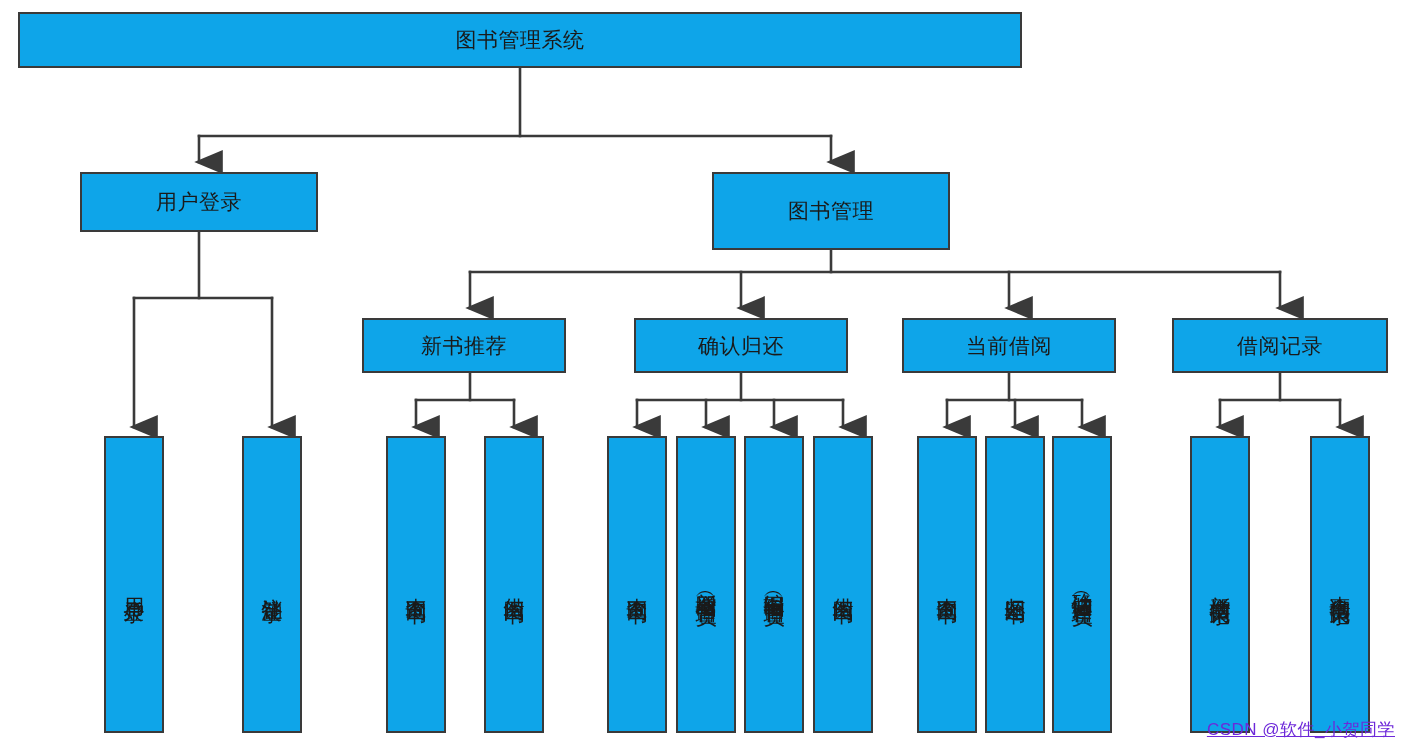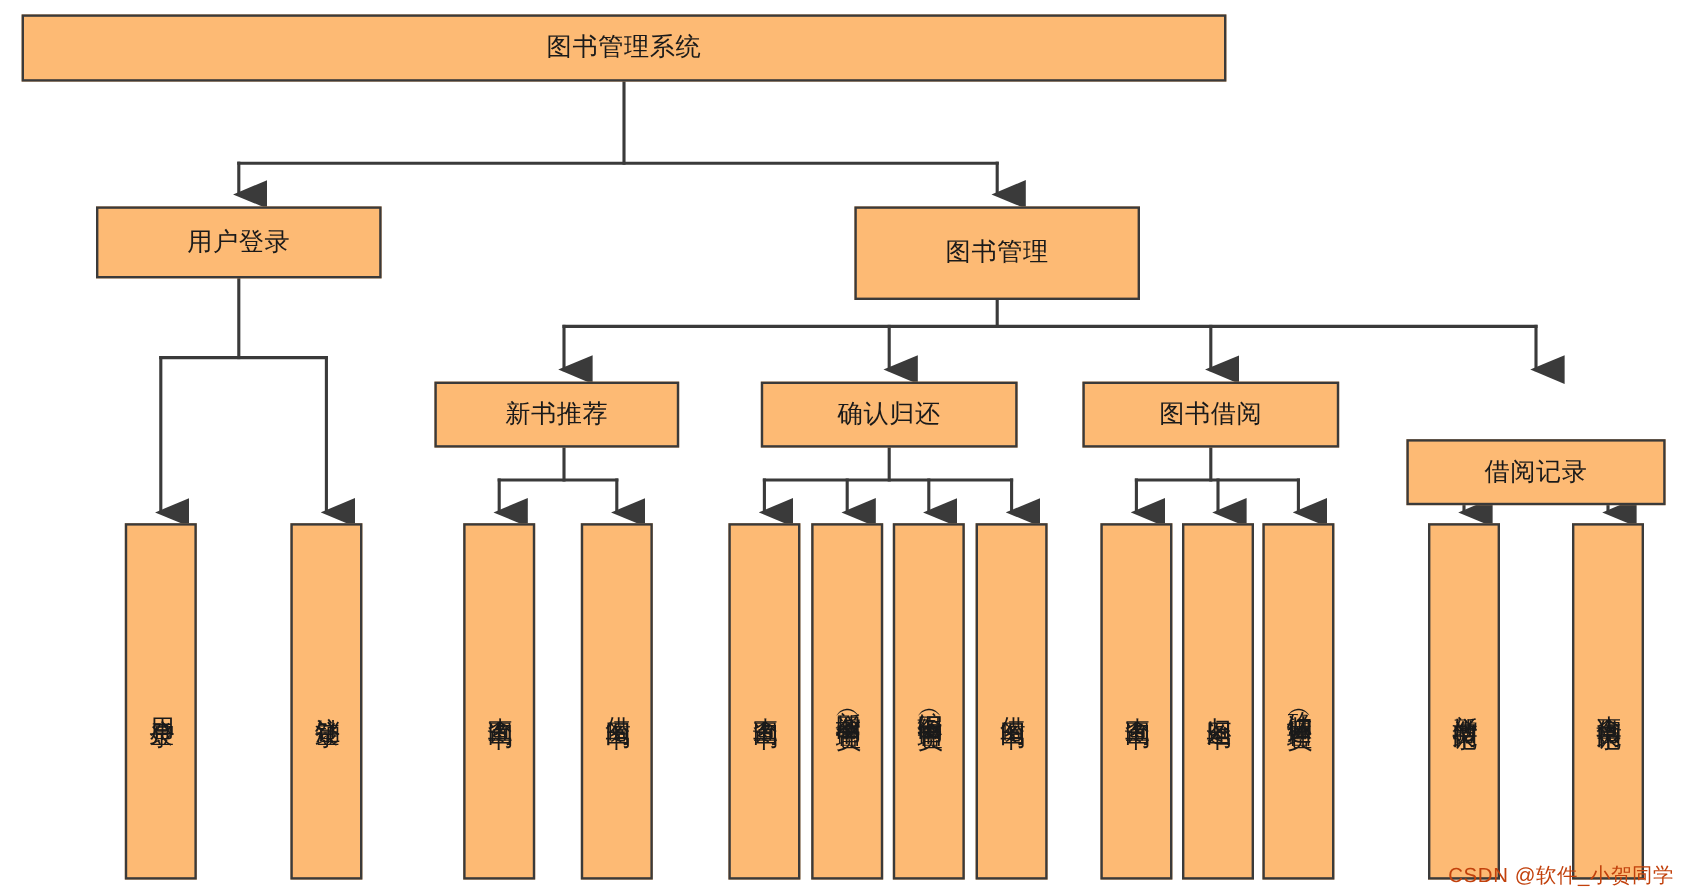--- a/index.html
+++ b/index.html
@@ -23,21 +23,21 @@
   svg#edges {
     position: absolute;
     left: 0;
     top: 0;
     width: 1405px;
     height: 747px;
   }
   .node {
     position: absolute;
     box-sizing: border-box;
-    background: #fdba74;
+    background: #0ea5e9;
     border: 2px solid #3a3a3a;
     display: flex;
     align-items: center;
     justify-content: center;
     color: #1a1a1a;
     overflow: hidden;
   }
   .node-h {
     font-size: 21px;
     letter-spacing: 0.5px;
@@ -52,24 +52,25 @@
     text-orientation: upright;
     white-space: nowrap;
     line-height: 1.05;
     letter-spacing: 2px;
   }
   .watermark {
     position: absolute;
     right: 10px;
     bottom: 6px;
     font-size: 17px;
-    color: #c2410c;
+    color: #6d28d9;
     letter-spacing: 0.5px;
     white-space: nowrap;
     font-family: "Liberation Sans", "DejaVu Sans", sans-serif;
+    text-decoration: underline;
   }
 </style>
 </head>
 <body>
 
 <div id="diagram-root">
 
   <svg id="edges" viewBox="0 0 1405 747">
     <defs>
       <marker id="arrow" viewBox="0 0 12 12" refX="6" refY="10" markerWidth="11" markerHeight="11" orient="auto-start-reverse">
@@ -134,23 +135,23 @@
     <span>图书管理</span>
   </div>
 
   <div class="node node-h" style="left:362px; top:318px; width:204px; height:55px;">
     <span>新书推荐</span>
   </div>
   <div class="node node-h" style="left:634px; top:318px; width:214px; height:55px;">
     <span>确认归还</span>
   </div>
   <div class="node node-h" style="left:902px; top:318px; width:214px; height:55px;">
-    <span>图书借阅</span>
+    <span>当前借阅</span>
   </div>
-  <div class="node node-h" style="left:1172px; top:318px; width:216px; height:55px;margin-top:48px;">
+  <div class="node node-h" style="left:1172px; top:318px; width:216px; height:55px;">
     <span>借阅记录</span>
   </div>
 
   <div class="node node-v" style="left:104px; top:436px; width:60px; height:297px;">
     <span class="vlabel">用户登录</span>
   </div>
   <div class="node node-v" style="left:242px; top:436px; width:60px; height:297px;">
     <span class="vlabel">注销登录</span>
   </div>
   <div class="node node-v" style="left:386px; top:436px; width:60px; height:297px;">

